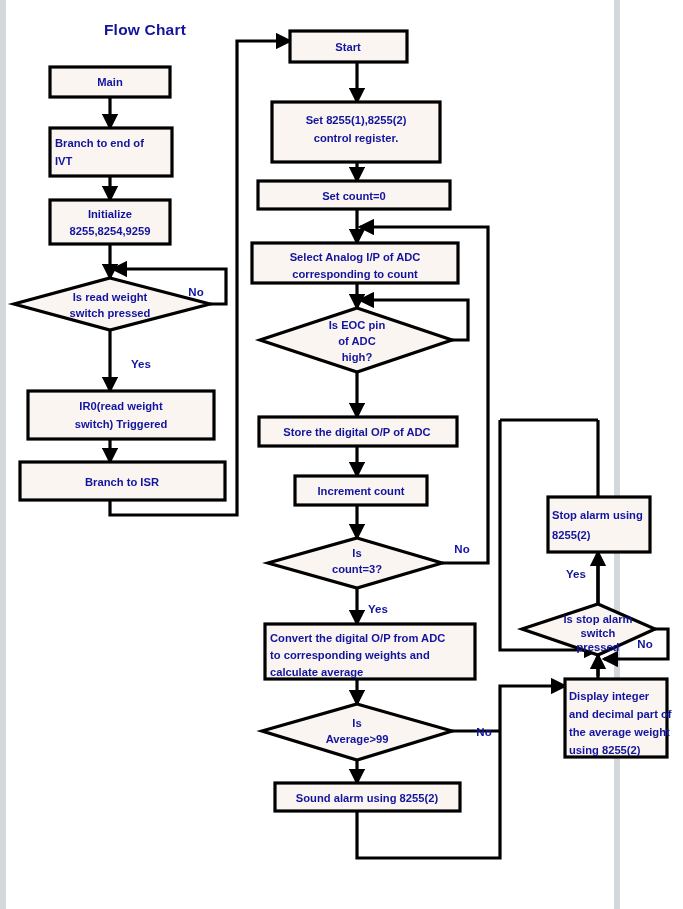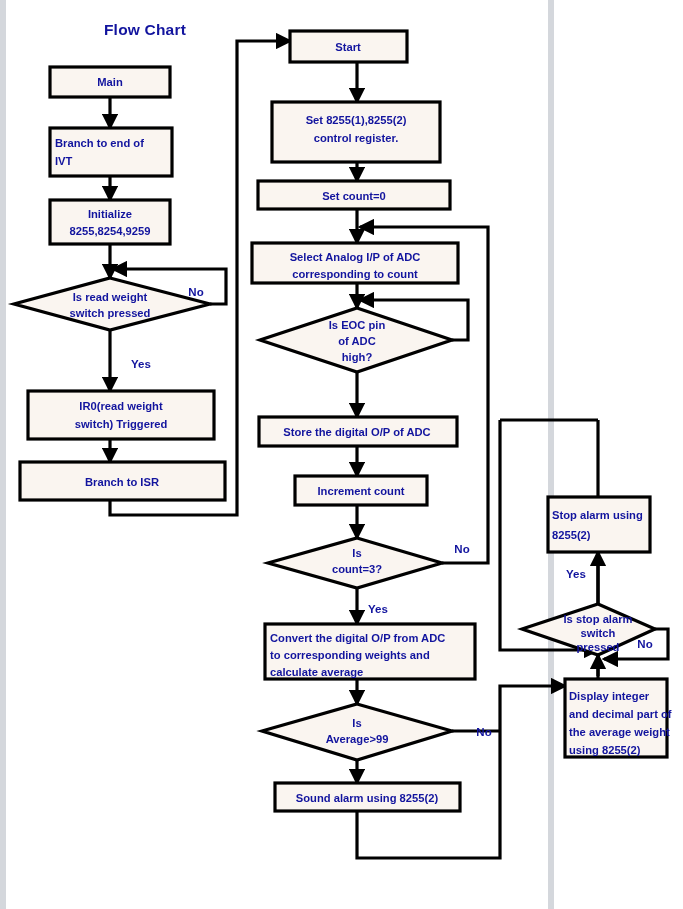--- a/index.html
+++ b/index.html
@@ -3,21 +3,21 @@
 <meta charset="utf-8">
 <style>
   html,body{margin:0;padding:0;}
   body{
     width:683px;height:909px;
     background:#ffffff;
     font-family:"Liberation Sans", sans-serif;
     overflow:hidden;
     position:relative;
   }
-  #page{position:absolute;inset:0;width:554px;height:909px;background:#fff;}
+  #page{position:absolute;inset:0;width:613px;height:909px;background:#fff;padding-left:7px;}
   .edge-strip{position:absolute;top:0;height:909px;width:6px;background:#d4d7dc;}
   .edge-left{left:0;}
   .edge-right{right:0;}
   svg#fc{position:absolute;left:0;top:0;width:683px;height:909px;}
   .node-rect{fill:#faf5f0;stroke:#000000;stroke-width:3.2;}
   .node-diamond{fill:#faf5f0;stroke:#000000;stroke-width:3.2;}
   .conn{stroke:#000000;stroke-width:3.2;fill:none;}
   text{fill:#12149e;font-family:"Liberation Sans", sans-serif;font-weight:bold;}
   .t-title{font-size:15.5px;letter-spacing:.2px;}
   .t-node{font-size:11.2px;}

